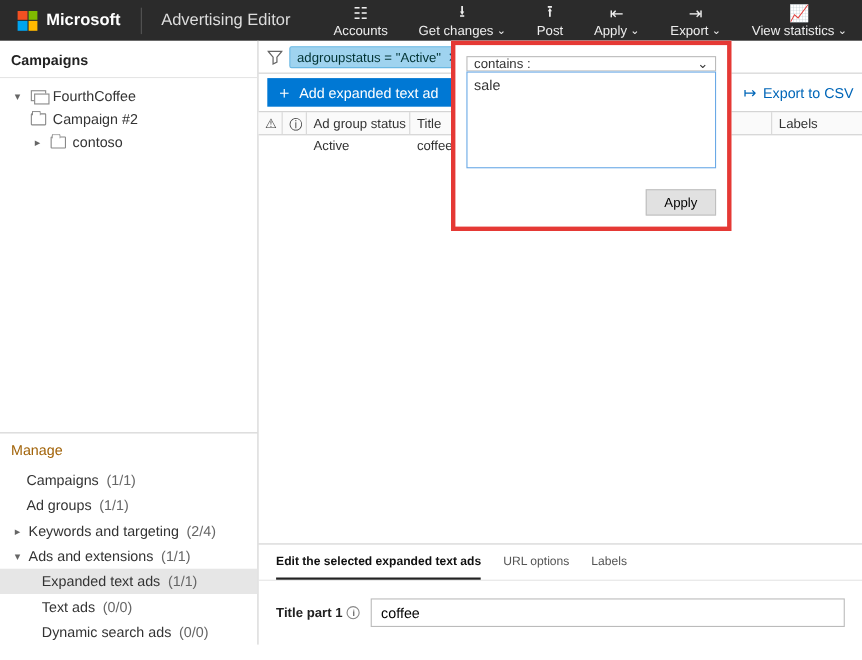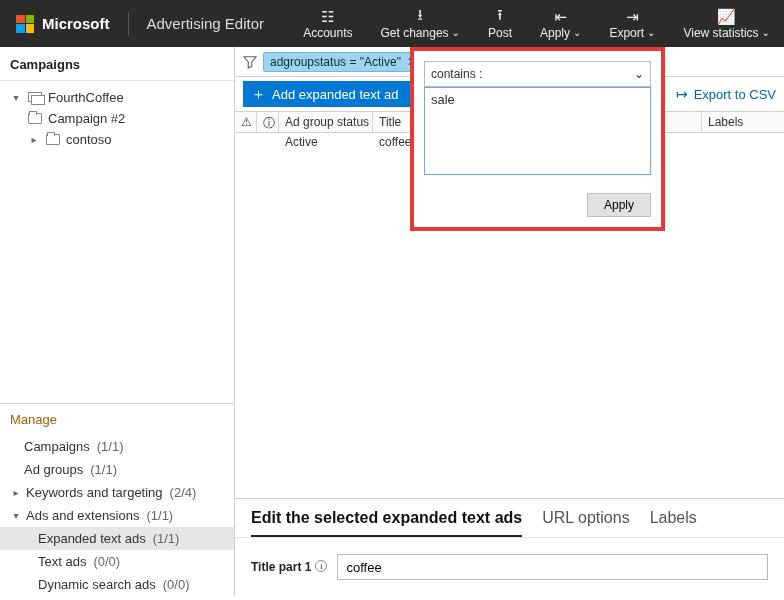--- a/index.html
+++ b/index.html
@@ -1,18 +1,18 @@
 <!DOCTYPE html>
 <html><head>
 <meta charset="utf-8">
 <style>
   * { box-sizing: border-box; margin: 0; padding: 0; font-family: "Segoe UI", Arial, sans-serif; }
   html,body { width:784px; height:600px; overflow:hidden; background:#fff; }
   
-  .topbar { height:47px; background:#2b2b2b; color:#fff; display:flex; align-items:center; }
+  .topbar { height:37px; background:#2b2b2b; color:#fff; display:flex; align-items:center; }
   .brand { display:flex; align-items:center; padding:0 16px; height:100%; gap:8px; }
   .ms-logo { width:18px; height:18px; display:grid; grid-template-columns:1fr 1fr; grid-template-rows:1fr 1fr; gap:1px; }
   .ms-logo span:nth-child(1){background:#f25022;}
   .ms-logo span:nth-child(2){background:#7fba00;}
   .ms-logo span:nth-child(3){background:#00a4ef;}
   .ms-logo span:nth-child(4){background:#ffb900;}
   .brand-name { font-size:15px; font-weight:600; }
   .vdiv { width:1px; height:24px; background:#555; margin:0 10px; }
   .app-name { font-size:15px; font-weight:400; color:#ddd; }
   .menu { margin-left:auto; display:flex; height:100%; }
@@ -64,33 +64,33 @@
   .gh.w2{width:22px;text-align:center;}
   .gh.w3{width:94px;}
   .gh.w4{width:70px;}
   .gh.wgap{flex:1;}
   .gh.w5{width:82px;}
   .gridrow { height:20px; display:flex; font-size:12px; color:#333; }
   .gc { padding:2px 6px; }
   .gc.w1{width:22px;} .gc.w2{width:22px;} .gc.w3{width:94px;} .gc.w4{width:70px;}
   
   .popup { position:absolute; top:0px; left:175px; width:255px; border:4px solid #e53935; background:#fff; padding:10px; z-index:50; }
-  .popup select,.popsel { width:100%; height:26px; border:1px solid #bbb; font-size:12px; padding:0 6px; background:#fff; color:#333; }
+  .popup select,.popsel { width:100%; height:14px; border:1px solid #bbb; font-size:12px; padding:0 6px; background:#fff; color:#333; }
   .popsel { display:flex; align-items:center; justify-content:space-between; cursor:pointer; }
   .pop-hint { font-size:12px; color:#555; margin:8px 0 4px; }
   .popup textarea { width:100%; height:88px; border:1px solid #6aa9e6; resize:none; font-size:13px; padding:4px 6px; color:#333; outline:none; }
   .pop-actions { display:flex; justify-content:flex-end; margin-top:14px; }
   .apply-btn { background:#e1e1e1; border:1px solid #bfbfbf; padding:4px 16px; font-size:12px; cursor:pointer; }
   
   .bottom { border-top:1px solid #d0d0d0; margin-top:auto; }
-  .btabs { display:flex; gap:20px; padding:10px 16px 0; font-size:16px; color:#555; border-bottom:1px solid #e5e5e5;}
+  .btabs { display:flex; gap:20px; padding:10px 16px 0; font-size:11px; color:#555; border-bottom:1px solid #e5e5e5;}
   .btab { padding-bottom:8px; cursor:pointer; }
   .btab.active { color:#111; font-weight:600; border-bottom:2px solid #222; }
   .formrow { display:flex; align-items:center; gap:10px; padding:16px; font-size:12px; }
-  .formrow label { font-weight:600; color:#222; display:flex; gap:4px;}
+  .formrow label { font-weight:600; color:#222; display:flex; align-items:center; gap:4px;}
   .info-dot { width:12px;height:12px;border:1px solid #888;border-radius:50%;font-size:8px;display:flex;align-items:center;justify-content:center;color:#666;}
   .formrow input { flex:1; height:26px; border:1px solid #bbb; padding:0 8px; font-size:13px; }
 </style>
 </head>
 <body>
 
 <div class="topbar">
   <div class="brand">
     <div class="ms-logo">
         <span></span>

